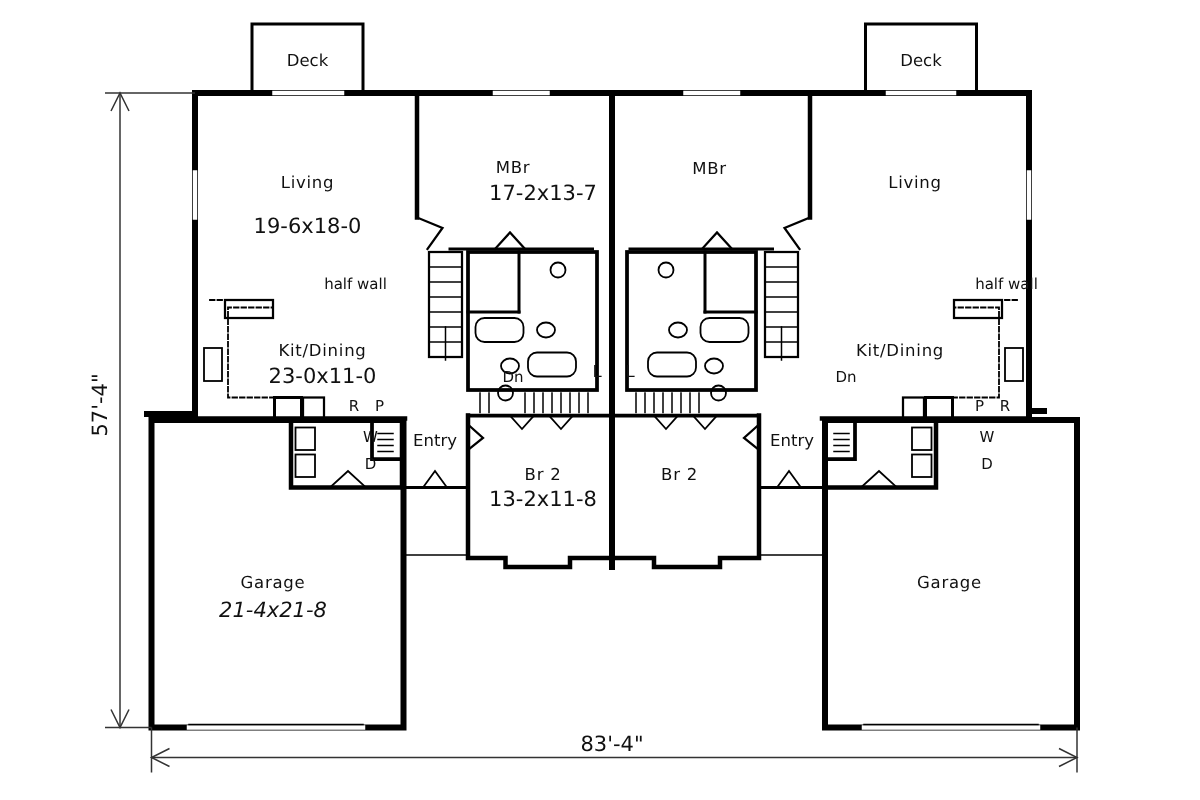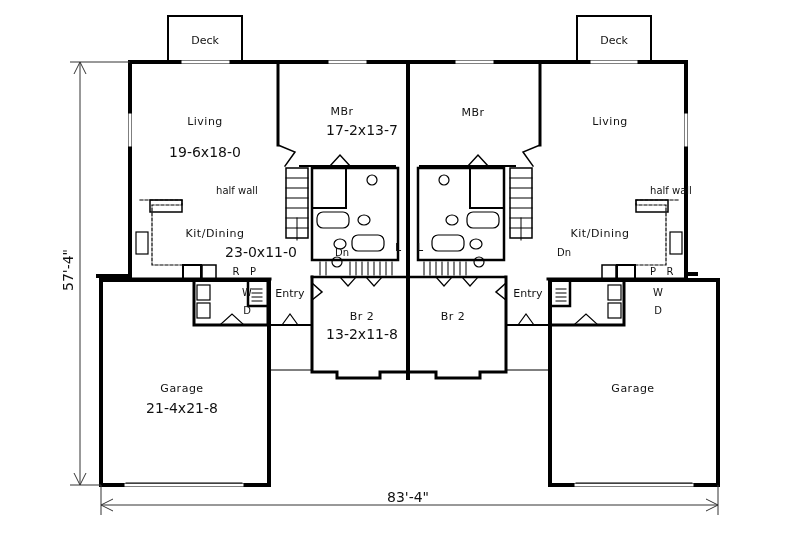--- a/index.html
+++ b/index.html
@@ -195,21 +195,21 @@
 <div class="lbl room-name" style="left:342px;top:112px;">MBr</div>
 <div class="lbl room-dim" style="left:342px;top:130px;margin-left:20px;">17-2x13-7</div>
 
 <div class="lbl room-name" style="left:473px;top:113px;">MBr</div>
 <div class="lbl room-name" style="left:610px;top:122px;">Living</div>
 
 <div class="lbl tiny" style="left:193px;top:191px;">half wall</div>
 <div class="lbl tiny" style="left:627px;top:191px;">half wall</div>
 
 <div class="lbl room-name" style="left:215px;top:234px;">Kit/Dining</div>
-<div class="lbl room-dim" style="left:215px;top:252px;margin-left:46px;">23-0x11-0</div>
+<div class="lbl room-dim" style="left:215px;top:252px;">23-0x11-0</div>
 <div class="lbl room-name" style="left:600px;top:234px;">Kit/Dining</div>
 
 <div class="lbl tiny" style="left:298px;top:253px;">Dn</div>
 <div class="lbl tiny" style="left:520px;top:253px;">Dn</div>
 <div class="lbl small" style="left:398px;top:248px;">L</div>
 <div class="lbl small" style="left:420px;top:248px;">L</div>
 
 <div class="lbl tiny" style="left:192px;top:272px;">R</div>
 <div class="lbl tiny" style="left:209px;top:272px;">P</div>
 <div class="lbl tiny" style="left:626px;top:272px;">R</div>
@@ -221,17 +221,17 @@
 <div class="lbl tiny" style="left:614px;top:311px;">D</div>
 
 <div class="lbl small" style="left:290px;top:294px;">Entry</div>
 <div class="lbl small" style="left:528px;top:294px;">Entry</div>
 
 <div class="lbl room-name" style="left:362px;top:317px;">Br 2</div>
 <div class="lbl room-dim" style="left:362px;top:334px;">13-2x11-8</div>
 <div class="lbl room-name" style="left:453px;top:317px;">Br 2</div>
 
 <div class="lbl room-name" style="left:182px;top:389px;">Garage</div>
-<div class="lbl room-dim" style="left:182px;top:408px;">21-4x21-8</div>
+<div class="lbl room-dim" style="left:182px;top:408px;font-style:italic;">21-4x21-8</div>
 <div class="lbl room-name" style="left:633px;top:389px;">Garage</div>
 
 <div class="lbl room-dim rot" style="left:68px;top:270px;">57'-4"</div>
 <div class="lbl room-dim" style="left:408px;top:497px;">83'-4"</div>
 
 </body></html>

